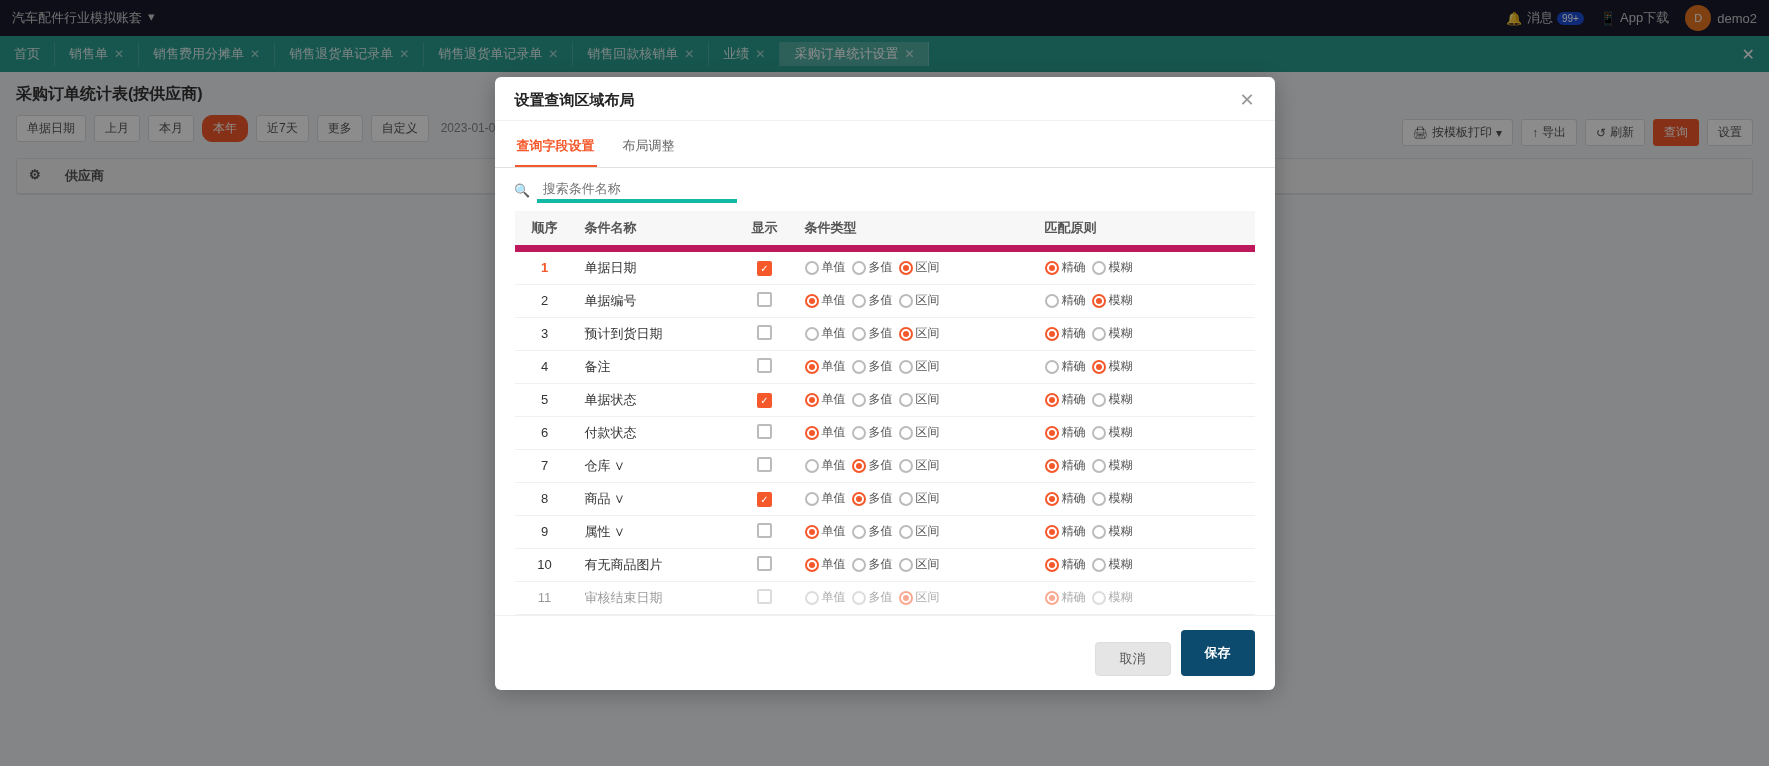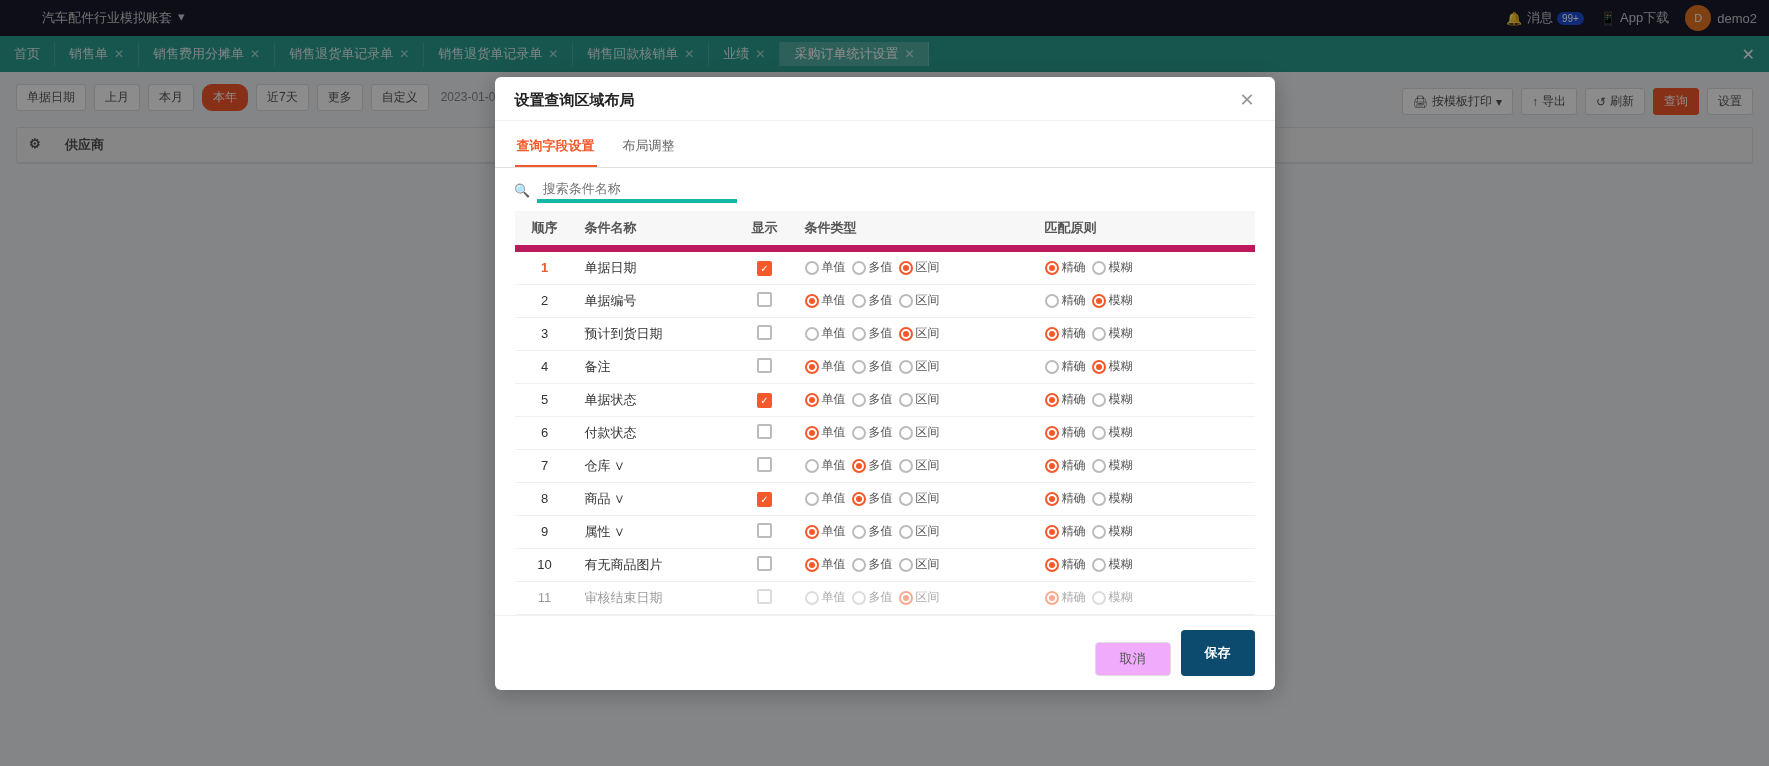--- a/index.html
+++ b/index.html
@@ -8,21 +8,21 @@
     
     .top-nav {
       height: 36px;
       background: #1a1a2e;
       display: flex;
       align-items: center;
       justify-content: space-between;
       padding: 0 12px;
       color: #ccc;
     }
-    .top-nav-left { font-size: 13px; display: flex; gap: 6px; margin-left: 30px; }
+    .top-nav-left { font-size: 13px; display: flex; gap: 6px; }
     .top-nav-right { display: flex; align-items: center; gap: 16px; font-size: 13px; }
     .badge { background: #1d4ed8; color: white; border-radius: 10px; padding: 1px 5px; font-size: 10px; }
 
     
     .tab-bar {
       height: 36px;
       background: #2a9d8f;
       display: flex;
       align-items: center;
       padding: 0 0 0 0;
@@ -235,21 +235,21 @@
     .modal-footer {
       display: flex;
       justify-content: flex-end;
       gap: 10px;
       padding: 14px 20px;
       border-top: 1px solid #f0f0f0;
     }
     .btn-cancel {
       padding: 7px 24px;
       border: 1px solid #ddd;
-      background: #f0abfc;
+      background: #e5e5e5;
       border-radius: 4px;
       cursor: pointer;
       font-size: 13px;
       color: #555;
       margin-top: 12px;
     }
     .btn-save {
       padding: 7px 24px;
       border: none;
       background: #0c4a6e;
@@ -320,20 +320,21 @@
     <span class="close-x">✕</span>
   </div>
   <div class="tab-item active">
     <span>采购订单统计设置</span>
     <span class="close-x">✕</span>
   </div>
   <div class="tab-close-btn">✕</div>
 </div>
 
 <div class="main-area">
+  <div class="page-title">采购订单统计表(按供应商)</div>
 
   <div style="display:flex;align-items:center;justify-content:space-between;margin-bottom:8px;">
     <div class="toolbar">
       <button class="toolbar-btn">单据日期</button>
       <button class="toolbar-btn">上月</button>
       <button class="toolbar-btn">本月</button>
       <button class="toolbar-btn active">本年</button>
       <button class="toolbar-btn">近7天</button>
       <button class="toolbar-btn">更多</button>
       <button class="toolbar-btn">自定义</button>

